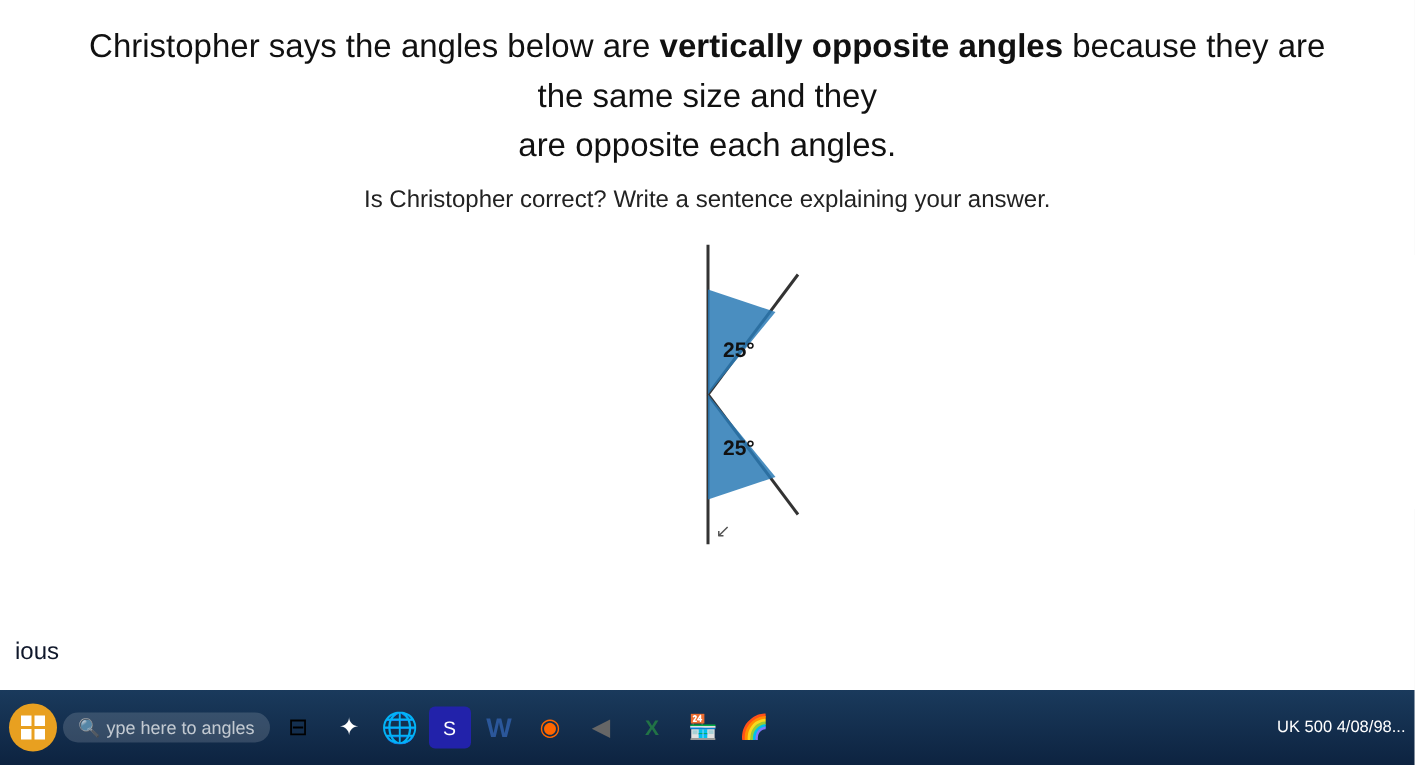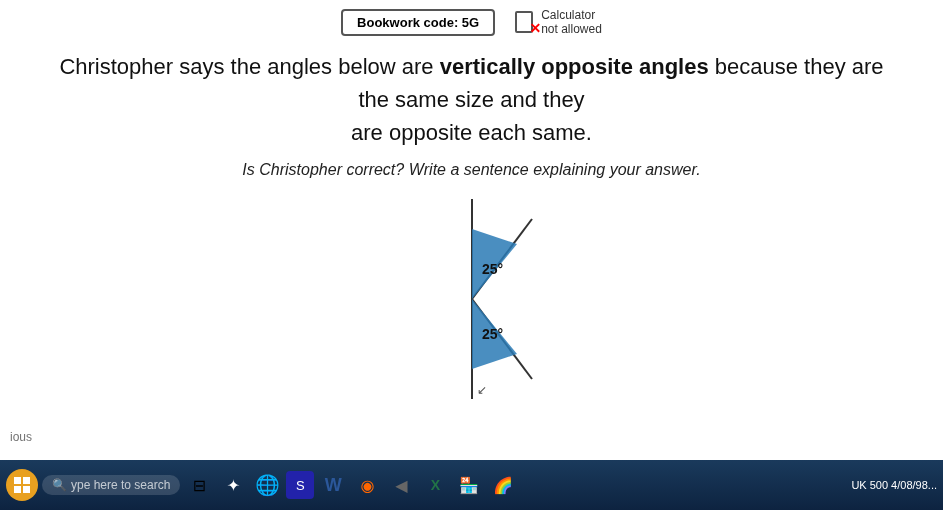--- a/index.html
+++ b/index.html
@@ -87,21 +87,20 @@
 
     .question-text strong {
       font-weight: 900;
     }
 
     .sub-question {
       margin-top: 12px;
       font-size: 16px;
       color: #222;
       text-align: right;
-      font-style: italic;
     }
 
     .diagram-area {
       margin-top: 20px;
       position: relative;
       width: 160px;
       height: 200px;
     }
 
     
@@ -200,49 +199,36 @@
       color: rgba(255,255,255,0.7);
       font-size: 12px;
       flex: 0 0 auto;
       gap: 4px;
     }
 
     .sidebar-prev-text {
       position: absolute;
       left: 0;
       bottom: 60px;
-      font-size: 12px;
-      color: #737373;
+      font-size: 16px;
+      color: #0f172a;
       padding: 6px 10px;
       cursor: pointer;
     }
   </style>
 </head>
 <body>
 
 <div class="main-content">
 
-  <div class="top-bar">
-    <button class="bookwork-code-btn">Bookwork code: 5G</button>
-    <div class="calculator-info">
-      <div class="calculator-icon">
-        <div class="calc-body"></div>
-        <span class="cross-icon">✕</span>
-      </div>
-      <div>
-        <div>Calculator</div>
-        <div>not allowed</div>
-      </div>
-    </div>
-  </div>
 
   <div class="question-text">
     <span>Christopher says the angles below are </span><strong>vertically opposite angles</strong><span> because they are the same size and they</span>
     <br>
-    <span>are opposite each same.</span>
+    <span>are opposite each angles.</span>
   </div>
 
   <div class="sub-question">Is Christopher correct? Write a sentence explaining your answer.</div>
 
   <div class="diagram-area">
     <svg class="diagram-svg" viewBox="0 0 160 200">
 
       <line x1="80" y1="0" x2="80" y2="200" stroke="#333" stroke-width="2"></line>
 
       <line x1="80" y1="100" x2="140" y2="20" stroke="#333" stroke-width="2"></line>
@@ -271,21 +257,21 @@
     <svg width="18" height="18" viewBox="0 0 18 18" fill="none">
       <rect x="1" y="1" width="7" height="7" fill="white"></rect>
       <rect x="10" y="1" width="7" height="7" fill="white"></rect>
       <rect x="1" y="10" width="7" height="7" fill="white"></rect>
       <rect x="10" y="10" width="7" height="7" fill="white"></rect>
     </svg>
   </div>
 
   <div class="search-bar">
     <span>🔍</span>
-    <span>ype here to search</span>
+    <span>ype here to angles</span>
   </div>
 
   <div class="taskbar-icon">⊟</div>
   <div class="taskbar-icon" style="color:white;">✦</div>
   <div class="taskbar-icon" style="color:#0078d7; font-size:20px;">🌐</div>
   <div class="taskbar-icon" style="background:#22a; border-radius:4px; color:white; font-size:13px; width:28px; height:28px;">S</div>
   <div class="taskbar-icon" style="color:#2b579a; font-size:18px; font-weight:bold;">W</div>
   <div class="taskbar-icon" style="color:#ff6600;">◉</div>
   <div class="taskbar-icon" style="color:#666;">◀</div>
   <div class="taskbar-icon" style="color:#217346; font-weight:bold; font-size:14px;">X</div>

